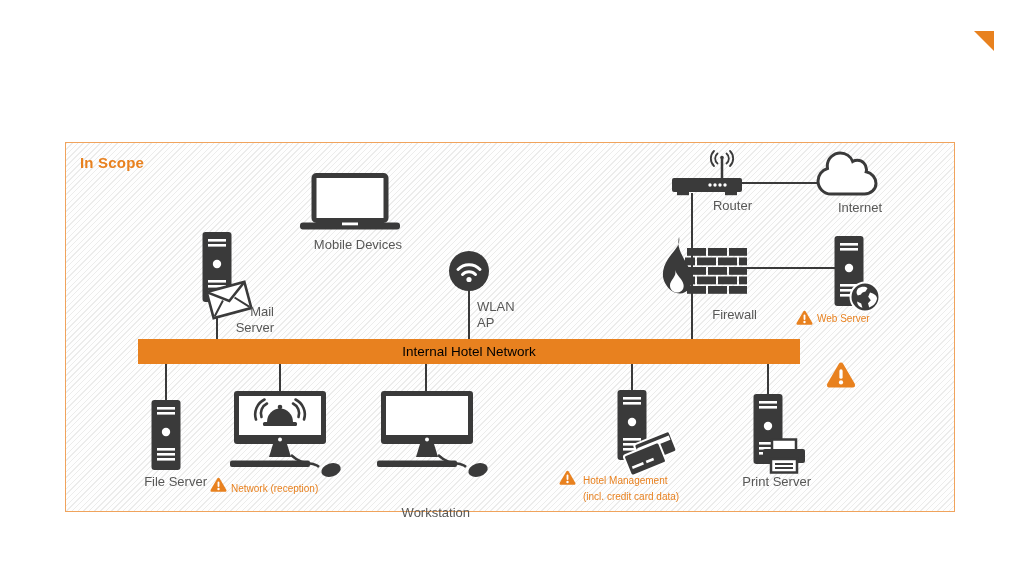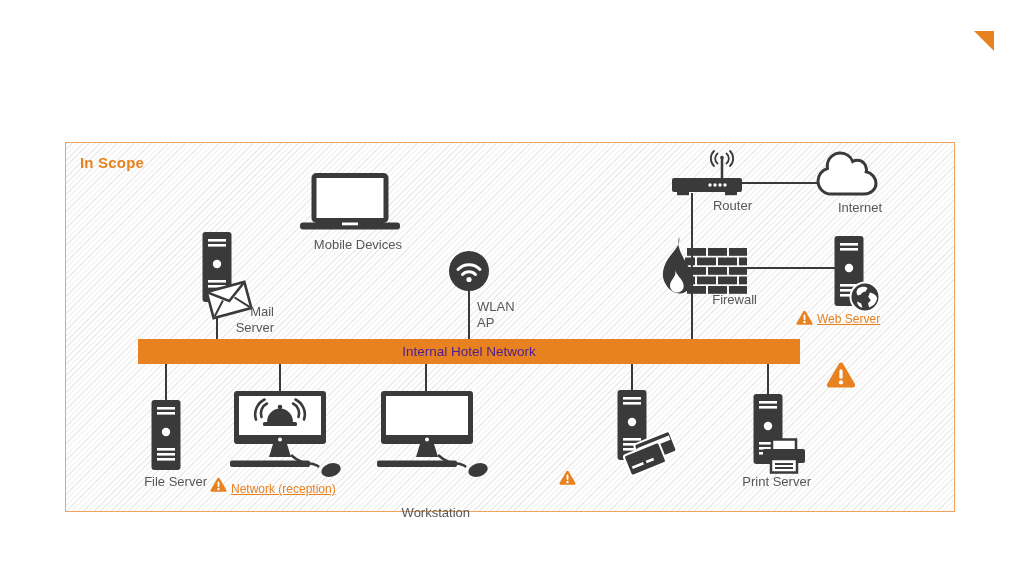--- a/index.html
+++ b/index.html
@@ -5,24 +5,24 @@
   html,body{margin:0;padding:0;background:#fff;}
   .stage{position:relative;width:1024px;height:576px;background:#fff;overflow:hidden;
          font-family:"Liberation Sans",sans-serif;}
   .abs{position:absolute;}
   .scope{background-color:#fefefe;
          background-image:repeating-linear-gradient(135deg, rgba(115,115,110,0.13) 0 1px, transparent 1px 4px);
          border:1px solid #f0a35c;}
   .vline{width:2px;background:var(--icon-dark,#3a3a3a);}
   .hline{height:2px;background:var(--icon-dark,#3a3a3a);}
   .lbl{color:var(--label-gray,#575756);font-size:13px;line-height:16px;white-space:nowrap;}
-  .lbl-o{color:var(--accent-orange,#e8811f);font-size:12px;line-height:16px;white-space:nowrap;text-decoration:underline;}
+  .lbl-o{color:var(--accent-orange,#e8811f);font-size:10px;line-height:16px;white-space:nowrap;}
   .ctr{text-align:right;}
   .scope-title{color:var(--accent-orange,#e8811f);font-size:15px;font-weight:bold;letter-spacing:.2px;}
-  .bar{background:var(--accent-orange,#e8811f);color:#4c1d95;font-size:13.5px;
+  .bar{background:var(--accent-orange,#e8811f);color:#000000;font-size:13.5px;
        display:flex;align-items:center;justify-content:center;}
   .ic{color:var(--icon-dark,#3a3a3a);}
   .wic{color:var(--accent-orange,#e8811f);}
   svg{display:block;overflow:visible;}
 </style>
 </head>
 <body>
 
 <div class="stage">
 
@@ -126,21 +126,21 @@
         <rect x="54" y="28.5" width="8" height="7.8"></rect>
       <rect x="2" y="38" width="19" height="7.8"></rect>
         <rect x="23" y="38" width="19" height="7.8"></rect>
         <rect x="44" y="38" width="18" height="7.8"></rect>
     </g>
   </svg>
   <svg class="abs ic" style="left:659px;top:237px" width="34" height="58" viewBox="0 0 34 58">
     <path d="M20,0 C22,9 14,14 9,22 C4,30 2,38 6,46 C9.5,52.5 15,56.5 21,56.5 C28,56.5 33,50 33,42 C33,34 28,28 25,22 C21,14 18,9 20,0 Z" fill="currentColor"></path>
     <path d="M16,33 C18.5,39.5 10.5,43 11,49 C11.4,53.3 15,56 19,55.5 C23,55 25.3,51.5 24.5,47.5 C23.5,42 18,39 16,33 Z" fill="#fff"></path>
   </svg>
-  <div class="abs lbl ctr" style="left:685px;top:292px;width:72px">Firewall</div>
+  <div class="abs lbl ctr" style="left:685px;top:307px;width:72px">Firewall</div>
 
   <svg class="abs ic" style="left:834px;top:236px" width="30" height="70" viewBox="0 0 30 70">
     <rect x="0.5" y="0" width="29" height="70" rx="3" fill="currentColor"></rect>
     <rect x="6" y="7" width="18" height="2.6" fill="#fff"></rect>
     <rect x="6" y="12" width="18" height="2.6" fill="#fff"></rect>
     <circle cx="15" cy="32" r="4.2" fill="#fff"></circle>
     <rect x="6" y="48" width="18" height="2.6" fill="#fff"></rect>
     <rect x="6" y="53" width="18" height="2.6" fill="#fff"></rect>
     <rect x="6" y="58" width="18" height="2.6" fill="#fff"></rect>
   </svg>
@@ -222,20 +222,24 @@
       <rect x="2" y="16" width="38" height="22" rx="2.5" fill="currentColor" stroke="#fff" stroke-width="2"></rect>
       <rect x="6" y="29" width="12" height="2.6" fill="#fff"></rect>
       <rect x="21" y="29" width="8" height="2.6" fill="#fff"></rect>
     </g>
   </svg>
   <svg class="abs wic" style="left:559px;top:470px" width="17" height="15" viewBox="0 0 24 21">
     <path d="M10.3,1.9 a2,2 0 0 1 3.4,0 l9.3,16 a2,2 0 0 1 -1.7,3 H2.7 a2,2 0 0 1 -1.7,-3 z" fill="currentColor"></path>
     <rect x="10.7" y="6.3" width="2.6" height="7.6" rx="1.3" fill="#fff"></rect>
     <circle cx="12" cy="16.8" r="1.7" fill="#fff"></circle>
   </svg>
+  <div class="abs lbl-o" style="left:583px;top:473px">
+    <div>Hotel Management</div>
+    <div>(incl. credit card data)</div>
+  </div>
 
   <svg class="abs ic" style="left:753px;top:394px" width="30" height="70" viewBox="0 0 30 70">
     <rect x="0.5" y="0" width="29" height="70" rx="3" fill="currentColor"></rect>
     <rect x="6" y="7" width="18" height="2.6" fill="#fff"></rect>
     <rect x="6" y="12" width="18" height="2.6" fill="#fff"></rect>
     <circle cx="15" cy="32" r="4.2" fill="#fff"></circle>
     <rect x="6" y="48" width="18" height="2.6" fill="#fff"></rect>
     <rect x="6" y="53" width="18" height="2.6" fill="#fff"></rect>
     <rect x="6" y="58" width="18" height="2.6" fill="#fff"></rect>
   </svg>

